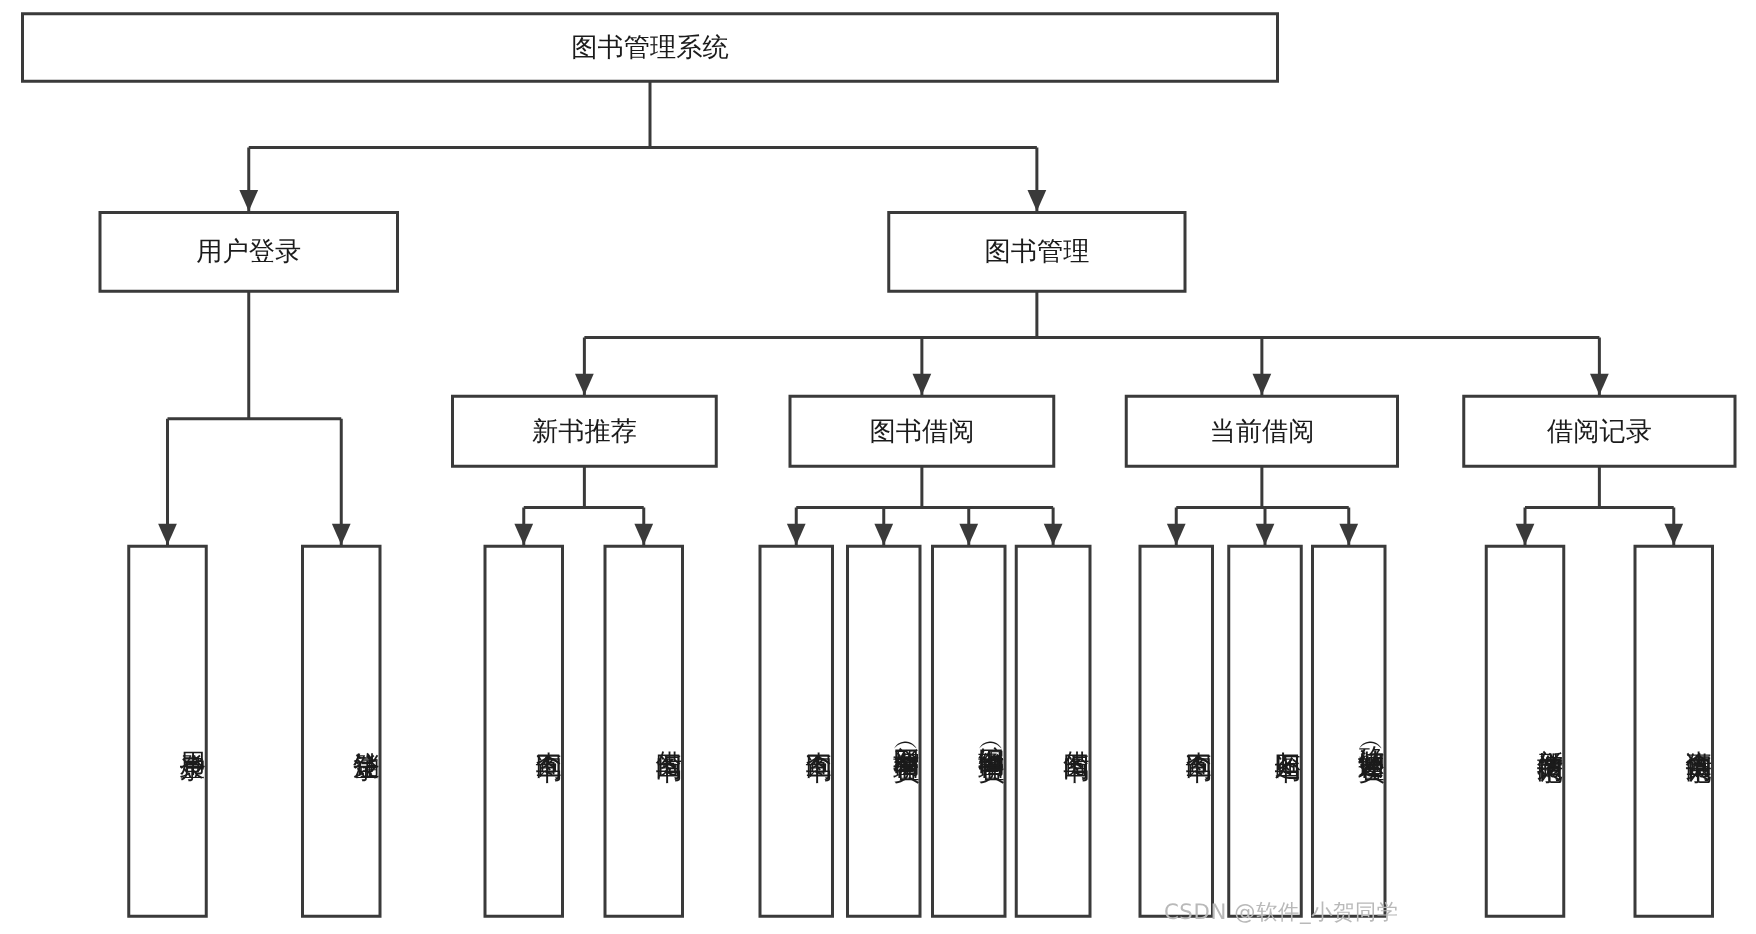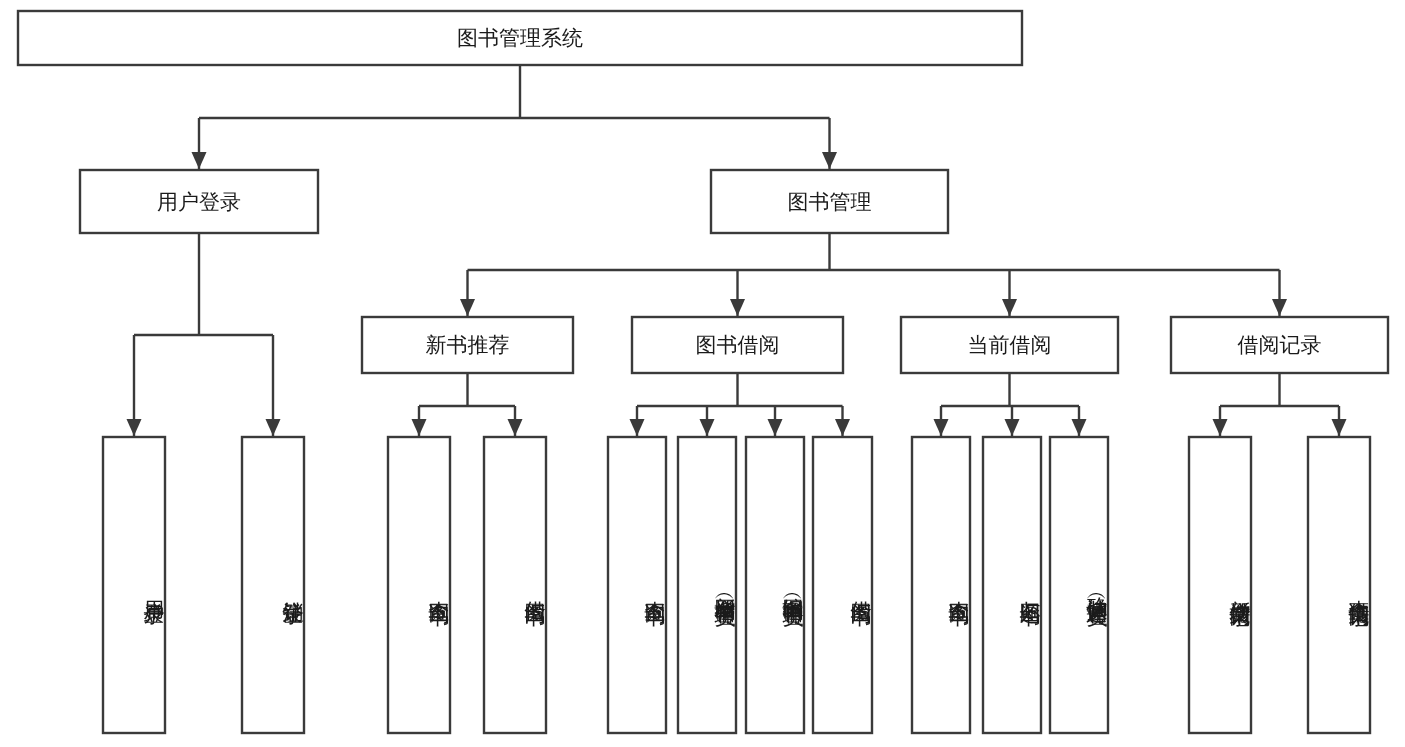--- a/index.html
+++ b/index.html
@@ -177,14 +177,15 @@
       <div class="vlabel" style="left: 678px; top: 449px; width: 58px; height: 276px;">新增图书（管理员）</div>
       <div class="vlabel" style="left: 746px; top: 449px; width: 58px; height: 276px;">编辑图书（管理员）</div>
       <div class="vlabel" style="left: 813px; top: 449px; width: 59px; height: 276px;">借阅图书</div>
       <div class="vlabel" style="left: 912px; top: 449px; width: 58px; height: 276px;">查询图书</div>
       <div class="vlabel" style="left: 983px; top: 449px; width: 58px; height: 276px;">归还图书</div>
       <div class="vlabel" style="left: 1050px; top: 449px; width: 58px; height: 276px;">确认归还（管理员）</div>
       <div class="vlabel" style="left: 1189px; top: 449px; width: 62px; height: 276px;">新增借阅记录</div>
       <div class="vlabel" style="left: 1308px; top: 449px; width: 62px; height: 276px;">查询借阅记录</div>
     </div>
 
+  <div class="watermark-text">CSDN @软件_小贺同学</div>
 
 </div>
 
 </body></html>

